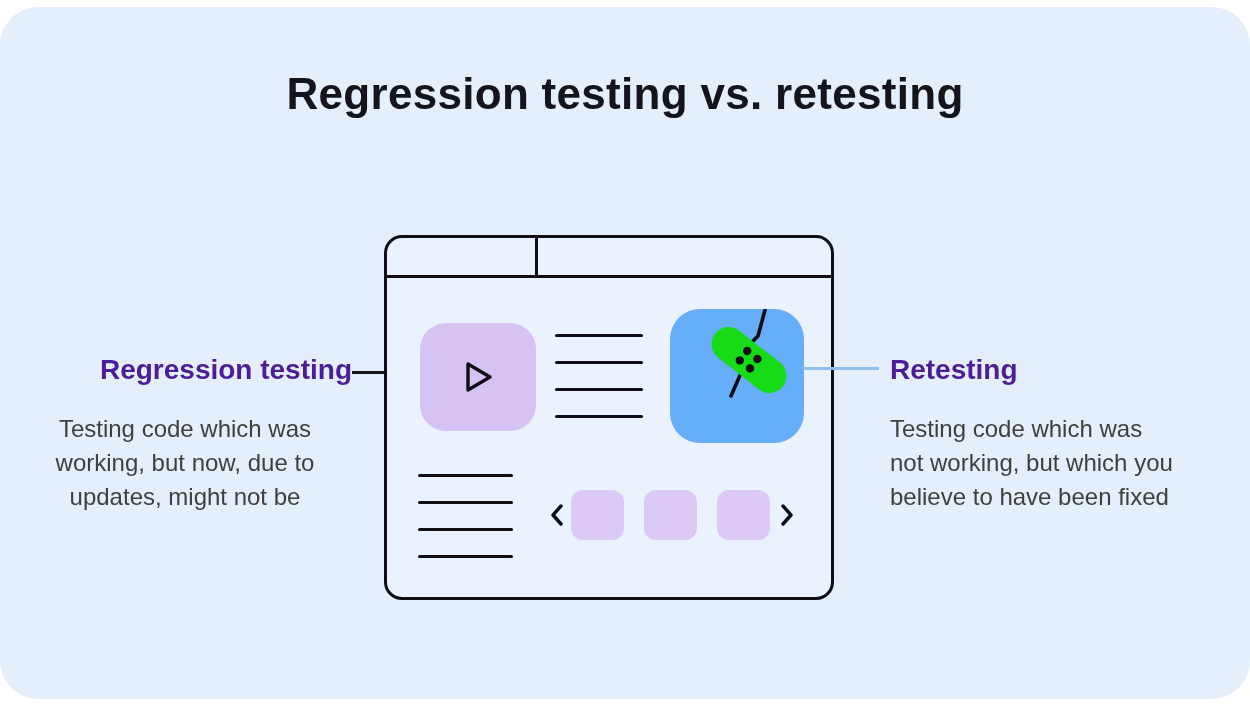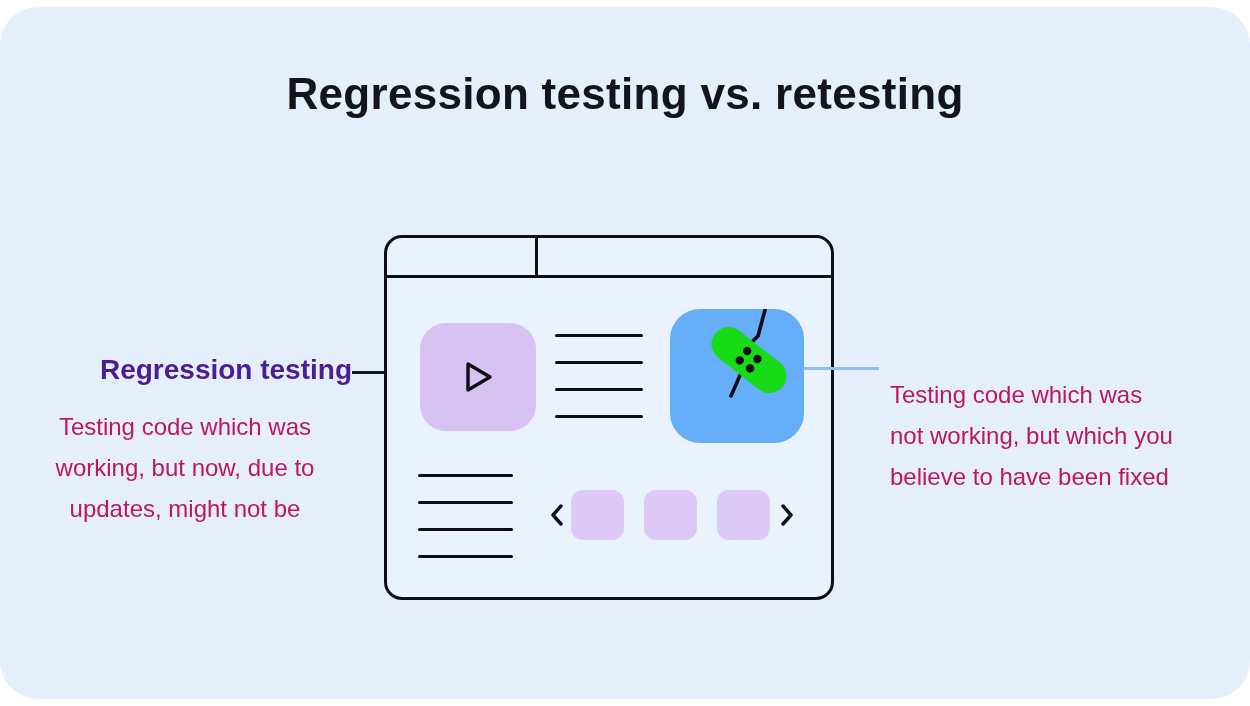--- a/index.html
+++ b/index.html
@@ -14,21 +14,21 @@
   .title{
     position:absolute;left:0;right:0;top:62px;text-align:center;
     font-size:44px;font-weight:800;color:#14141C;letter-spacing:.3px;
   }
   
   .note-left{position:absolute;left:18px;top:347px;width:334px;}
   .note-right{position:absolute;left:890px;top:347px;width:352px;}
   .note-heading{font-size:28px;font-weight:800;color:#4c1d95;}
   .note-left .note-heading{text-align:right;}
   .note-desc{
-    margin-top:20px;font-size:24px;line-height:41px;color:#be185d;
+    margin-top:26px;font-size:24px;line-height:34px;color:#404040;
     white-space:pre-line;
   }
   .note-left .note-desc{text-align:center;}
   .connector-left{
     position:absolute;left:352px;top:364px;width:33px;height:3px;
     background:#14141C;z-index:4;
   }
   .connector-right{
     position:absolute;left:803px;top:360px;width:76px;height:3px;
     background:#8FC0F2;z-index:6;
@@ -128,19 +128,20 @@
       <div class="carousel-square sq-2"></div>
       <div class="carousel-square sq-3"></div>
       <svg class="chev chev-right" viewBox="0 0 14 24">
         <polyline points="3,3 11,12 3,21" fill="none" stroke="#0E0E14" stroke-width="3.4" stroke-linejoin="round" stroke-linecap="round"></polyline>
       </svg>
     </div>
 
     <div class="connector-right"></div>
 
     <div class="note-right">
+      <div class="note-heading">Retesting</div>
       <div class="note-desc">Testing code which was
 not working, but which you
 believe to have been fixed</div>
     </div>
 
   </div>
 </div>
 
 </body></html>

